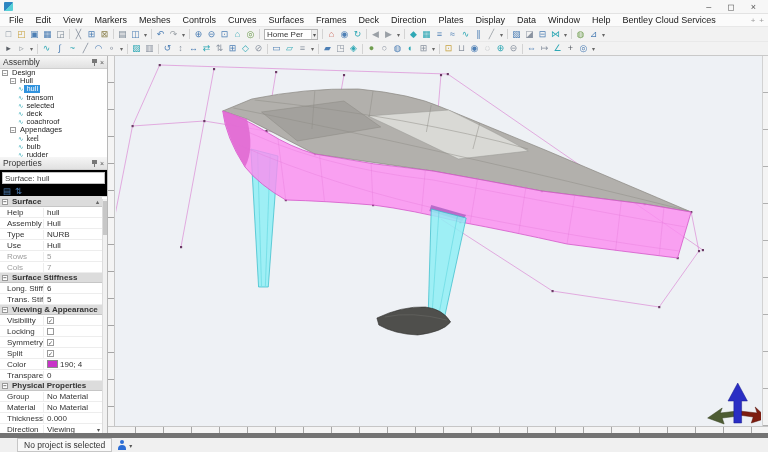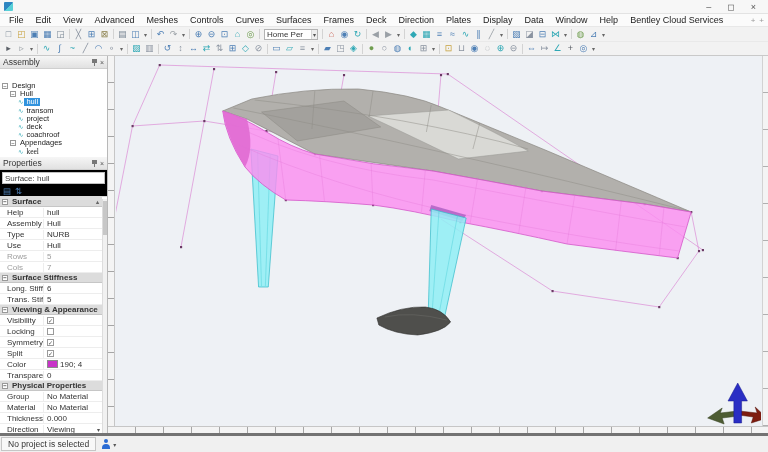--- a/index.html
+++ b/index.html
@@ -46,21 +46,21 @@
                 border-bottom:1px solid #cfcfcf;display:flex;align-items:center;
                 padding:0 3px;font-size:8.5px;color:#333}
   .panel-title{flex:1;white-space:nowrap;overflow:hidden}
   .ph-icon{font-size:7px;color:#555;margin-left:3px}
   .pin-icon{width:5px;height:7px;position:relative;margin-left:3px}
   .pin-icon::before{content:"";position:absolute;left:0;top:0;width:5px;height:4px;background:#777}
   .pin-icon::after{content:"";position:absolute;left:2px;top:4px;width:1px;height:3px;background:#777}
 
   
   .assembly-panel{height:101px;flex:none;display:flex;flex-direction:column}
-  .tree{flex:1;background:#fff;overflow:hidden;padding-top:13px}
+  .tree{flex:1;background:#fff;overflow:hidden;padding-top:0}
   .tree-row{display:flex;align-items:center;height:8.2px;font-size:7.5px;color:#222}
   .expander{width:6px;height:6px;flex:none;border:1px solid #999;background:#fff;
             font-size:6px;line-height:4px;text-align:center;color:#333;margin-right:2px}
   .leaf-icon{flex:none;font-size:6.5px;color:#2fa8b5;margin-right:1px}
   .tree-label{padding:0 2px;white-space:nowrap;line-height:8px}
   .tree-row.selected .tree-label{background:#3193de;color:#fff}
 
   
   .props-panel{flex:1;display:flex;flex-direction:column;overflow:hidden}
   .prop-selector{margin:2px 2px 1px 2px;height:12px;flex:none;border:1px solid #c0c0c0;
@@ -97,22 +97,22 @@
               background-image:repeating-linear-gradient(to bottom,transparent 0 26px,#a5a5a5 26px 27px)}
   .ruler-bottom{position:absolute;left:0;right:0;bottom:0;height:7px;background:#f4f4f4;
                 border-top:1px solid #c6c6c6;
                 background-image:repeating-linear-gradient(to right,transparent 0 27px,#a5a5a5 27px 28px)}
   .ruler-right{position:absolute;right:0;top:0;bottom:7px;width:6px;background:#f4f4f4;
                border-left:1px solid #d2d2d2;
                background-image:repeating-linear-gradient(to bottom,transparent 0 36px,#b0b0b0 36px 37px)}
   svg.scene{position:absolute;left:8px;top:0;width:calc(100% - 15px);height:calc(100% - 8px)}
 
   
-  .statusbar{height:19px;background:#f0f0f0;border-top:3px solid #737373;
-             display:flex;align-items:center;padding-left:1px}
+  .statusbar{height:19px;background:#f0f0f0;border-top:5px solid #737373;
+             display:flex;align-items:center;padding-left:17px}
   .status-cell{height:14px;border:1px solid #c6c6c6;background:#f8f8f8;
                display:flex;align-items:center;padding:0 6px;font-size:8.5px;color:#333}
   .user-icon{width:9px;height:10px;margin-left:5px;position:relative}
   .user-icon::before{content:"";position:absolute;left:2.5px;top:0;width:4px;height:4px;
                      border-radius:50%;background:#2b6cd4}
   .user-icon::after{content:"";position:absolute;left:0.5px;top:4.5px;width:8px;height:5px;
                     border-radius:4px 4px 0 0;background:#2b6cd4}
   .status-caret{font-size:6px;color:#555;margin-left:3px}
 </style>
 </head>
@@ -124,21 +124,21 @@
     <span class="win-btn">–</span>
     <span class="win-btn">◻</span>
     <span class="win-btn">×</span>
   </span>
 </div>
 
 <div class="menubar">
     <span class="menu-item">File</span>
     <span class="menu-item">Edit</span>
     <span class="menu-item">View</span>
-    <span class="menu-item">Advanced</span>
+    <span class="menu-item">Markers</span>
     <span class="menu-item">Meshes</span>
     <span class="menu-item">Controls</span>
     <span class="menu-item">Curves</span>
     <span class="menu-item">Surfaces</span>
     <span class="menu-item">Frames</span>
     <span class="menu-item">Deck</span>
     <span class="menu-item">Direction</span>
     <span class="menu-item">Plates</span>
     <span class="menu-item">Display</span>
     <span class="menu-item">Data</span>
@@ -288,21 +288,21 @@
           <div class="tree-row selected" style="padding-left: 18px;">
             <span class="leaf-icon">∿</span>
             <span class="tree-label">hull</span>
           </div>
           <div class="tree-row" style="padding-left: 18px;">
             <span class="leaf-icon">∿</span>
             <span class="tree-label">transom</span>
           </div>
           <div class="tree-row" style="padding-left: 18px;">
             <span class="leaf-icon">∿</span>
-            <span class="tree-label">project</span>
+            <span class="tree-label">selected</span>
           </div>
           <div class="tree-row" style="padding-left: 18px;">
             <span class="leaf-icon">∿</span>
             <span class="tree-label">deck</span>
           </div>
           <div class="tree-row" style="padding-left: 18px;">
             <span class="leaf-icon">∿</span>
             <span class="tree-label">coachroof</span>
           </div>
           <div class="tree-row" style="padding-left: 10px;">

